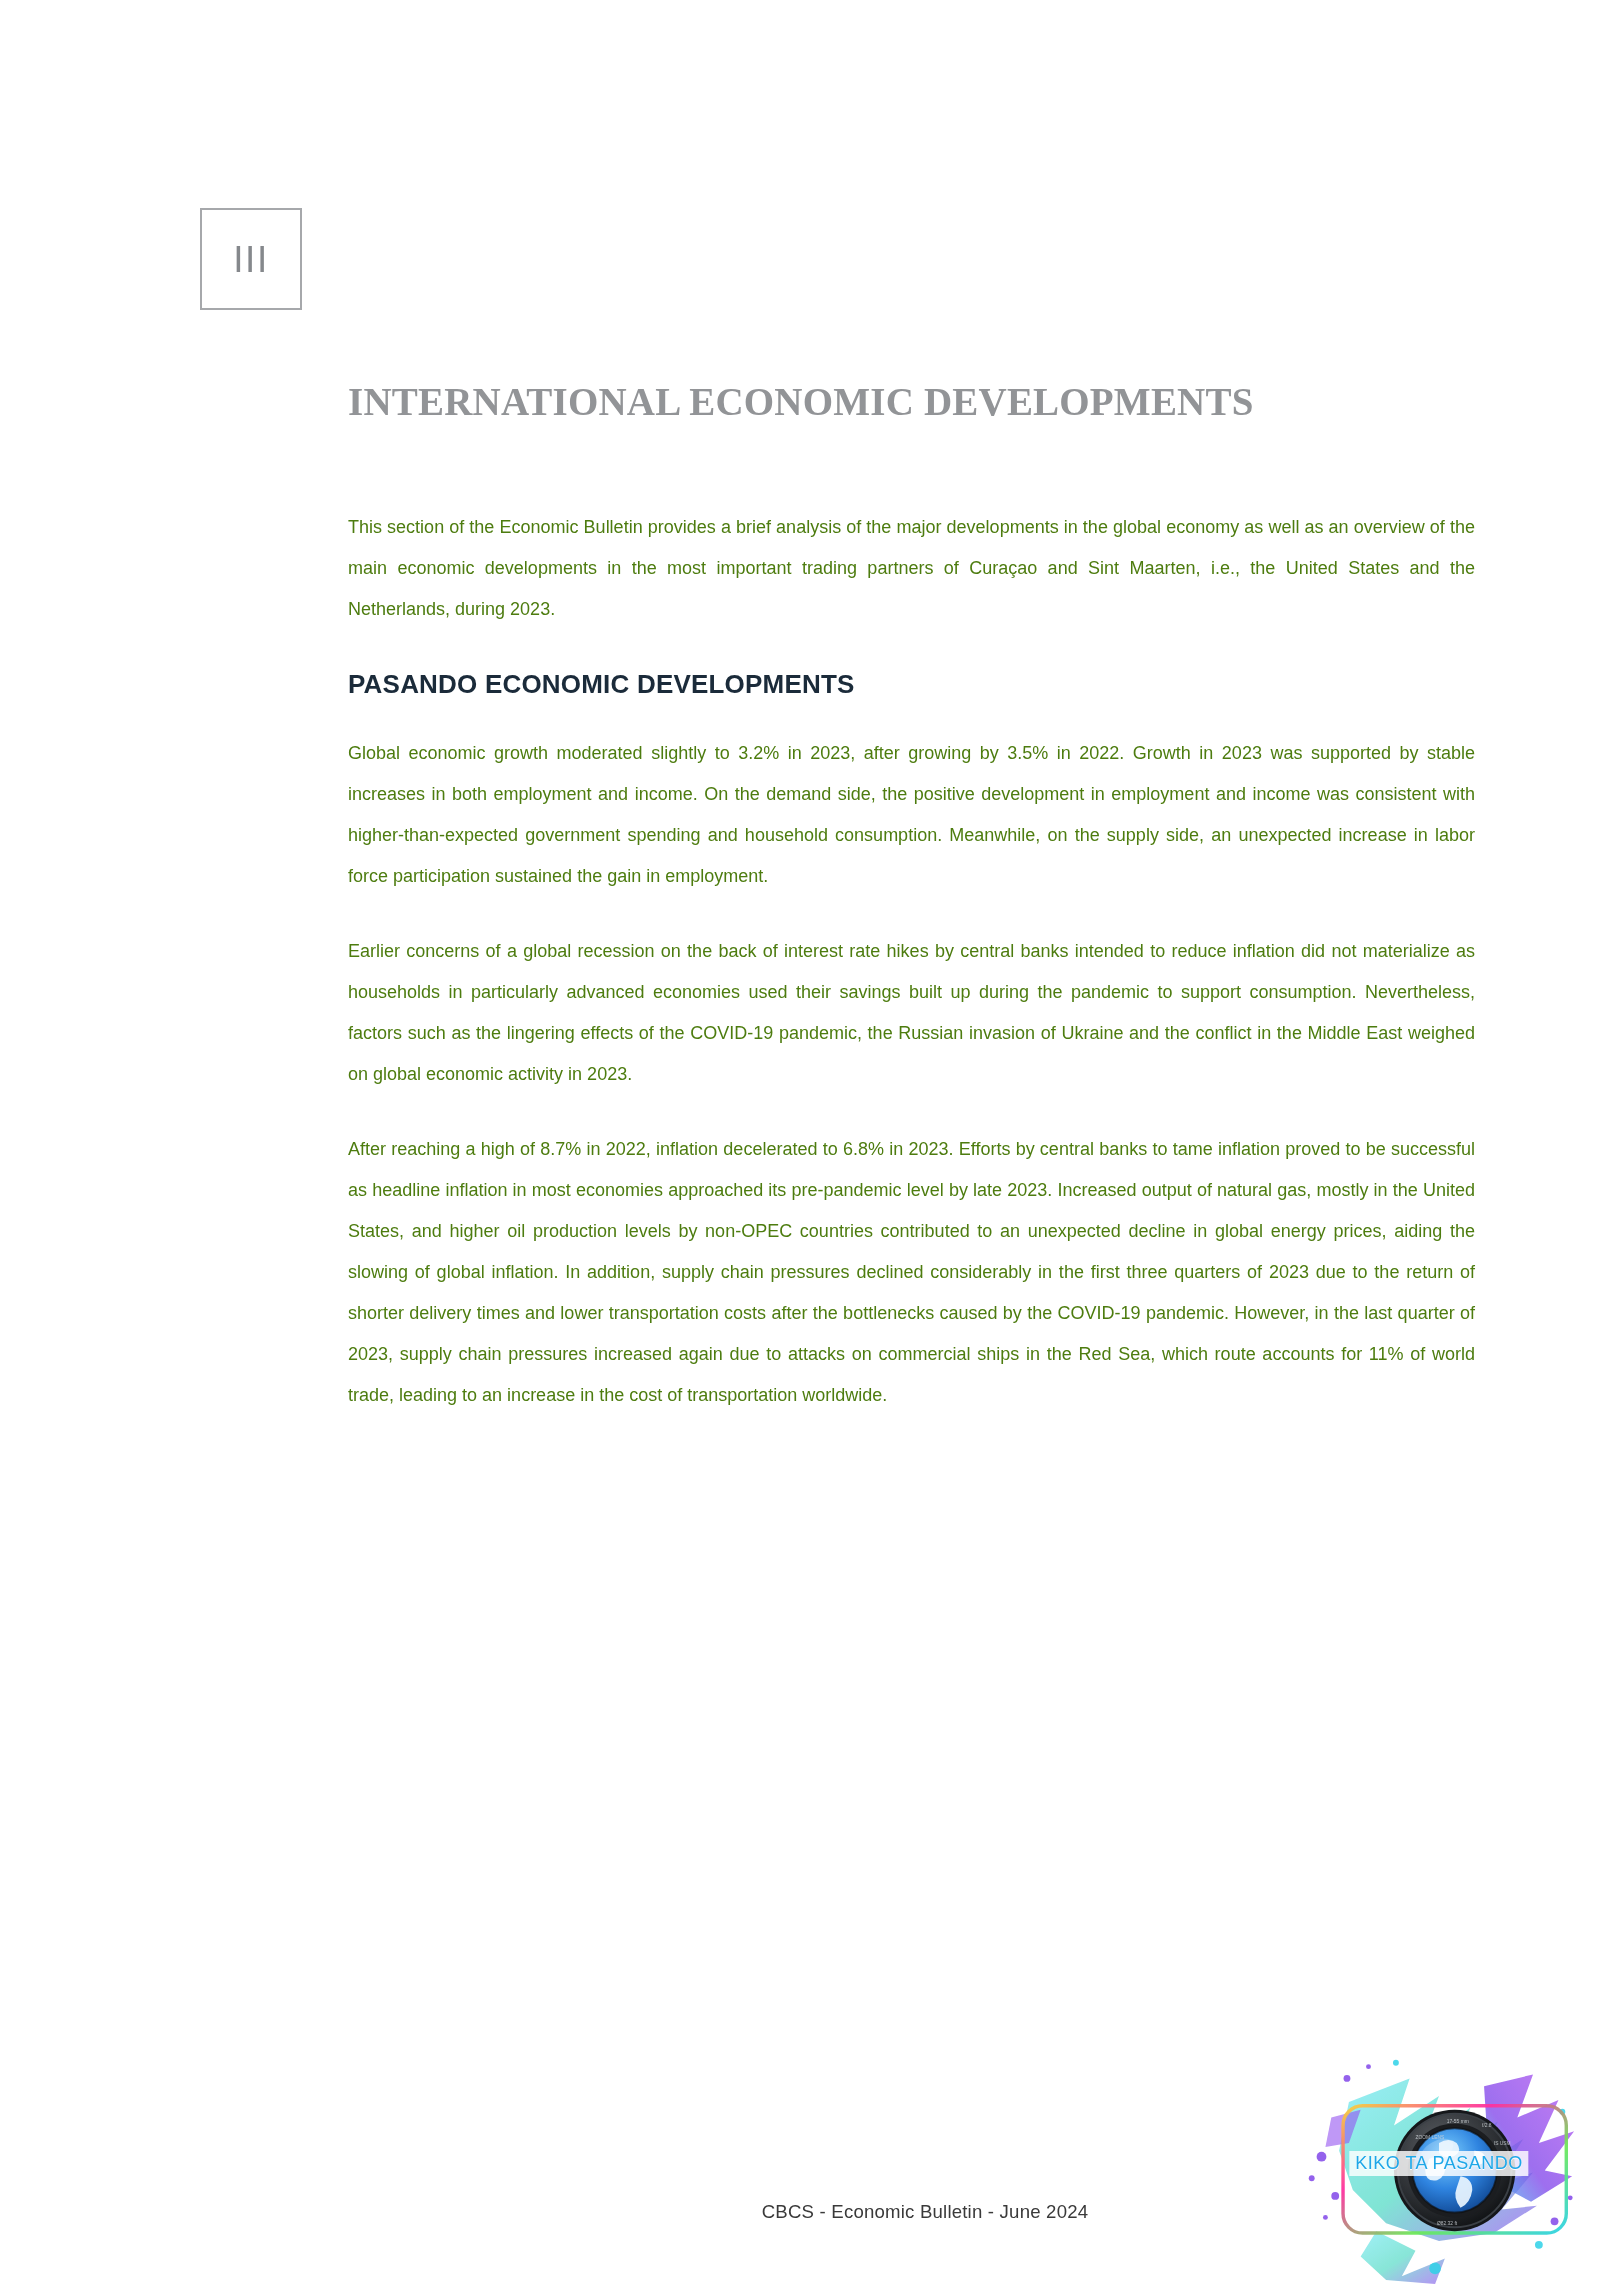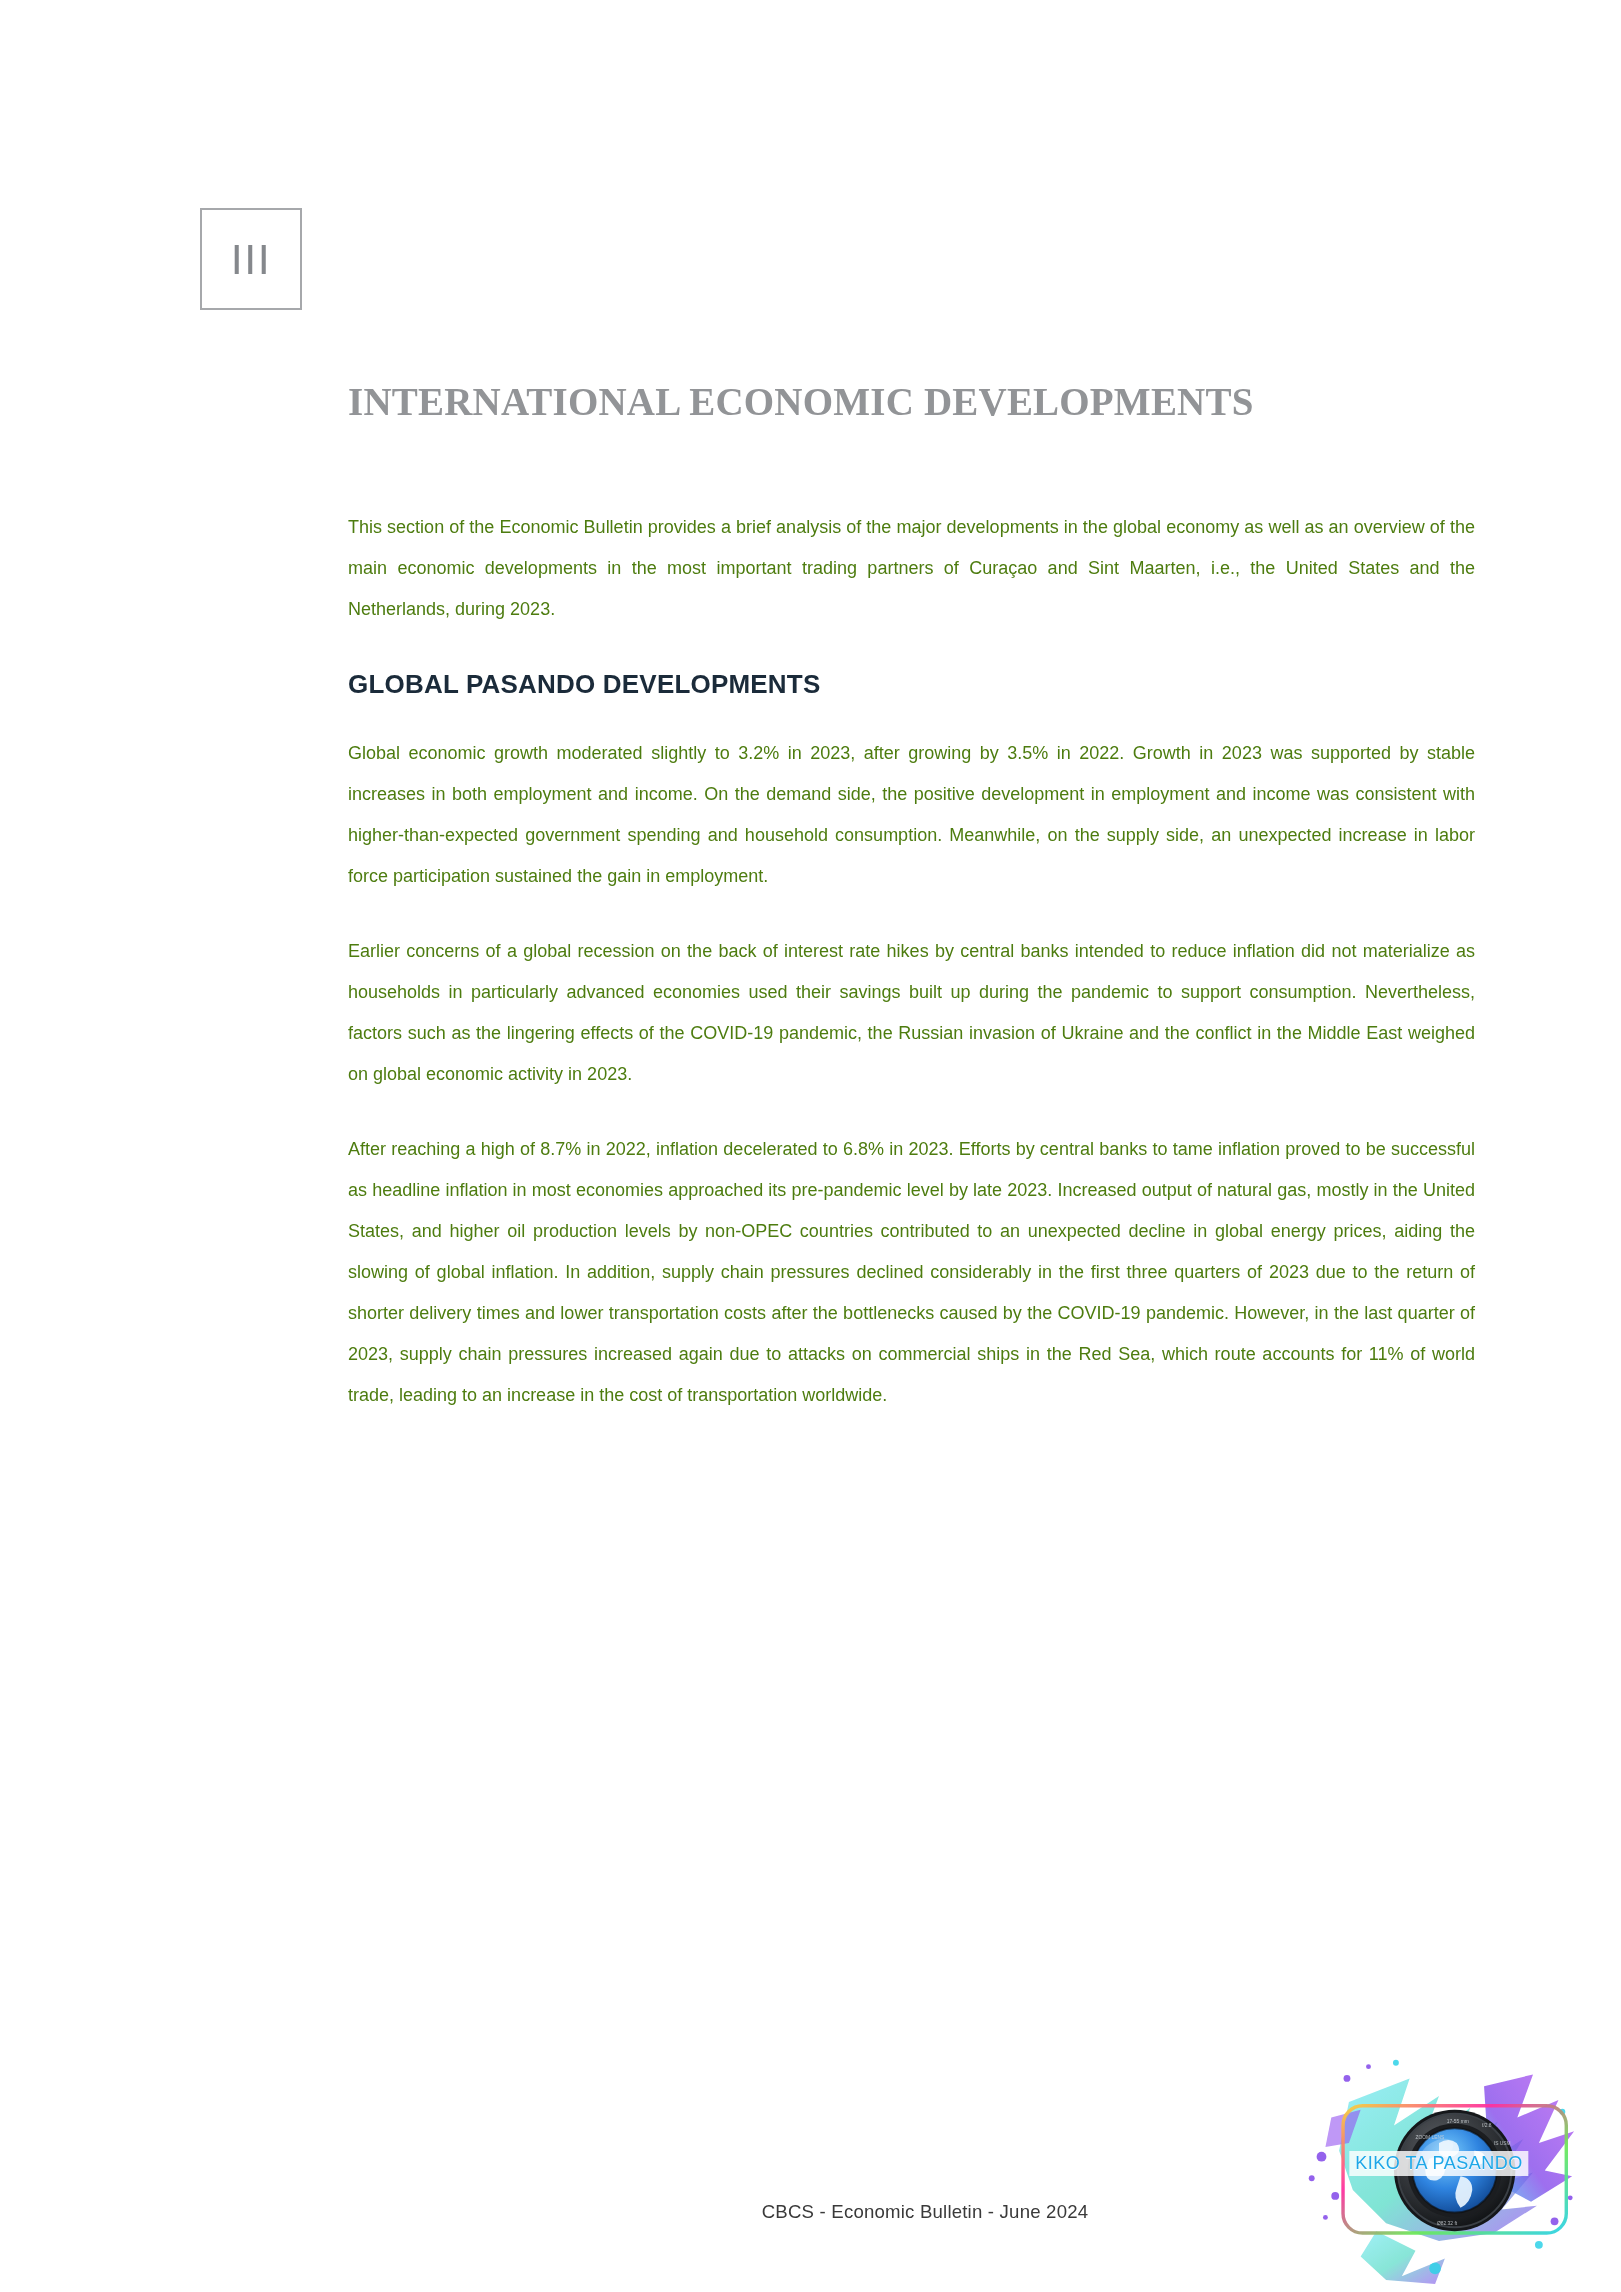--- a/index.html
+++ b/index.html
@@ -33,21 +33,21 @@
     width: 102px;
     height: 102px;
     border: 2px solid #a6a8ab;
     box-sizing: border-box;
     display: flex;
     align-items: center;
     justify-content: center;
     flex: none;
   }
   .chapter-num {
-    font-size: 43px;
+    font-size: 37px;
     font-weight: 400;
     color: #85888c;
     letter-spacing: 1.5px;
     line-height: 1;
     font-family: "Liberation Sans", sans-serif;
   }
   .chapter-title {
     margin-left: 41px;
     font-size: 48px;
     font-weight: 600;
@@ -148,21 +148,21 @@
   <div class="chapter-header">
     <div class="chapter-num-box">
       <span class="chapter-num">III</span>
     </div>
   </div>
 
   <div class="section-heading">INTERNATIONAL ECONOMIC DEVELOPMENTS</div>
 
   <div class="content">
     <p class="body-par">This section of the Economic Bulletin provides a brief analysis of the major developments in the global economy as well as an overview of the main economic developments in the most important trading partners of Curaçao and Sint Maarten, i.e., the United States and the Netherlands, during 2023.</p>
-    <h3 class="sub-heading">GLOBAL PASANDO DEVELOPMENTS</h3>
+    <h3 class="sub-heading">PASANDO ECONOMIC DEVELOPMENTS</h3>
     <p class="body-par">Global economic growth moderated slightly to 3.2% in 2023, after growing by 3.5% in 2022. Growth in 2023 was supported by stable increases in both employment and income. On the demand side, the positive development in employment and income was consistent with higher-than-expected government spending and household consumption. Meanwhile, on the supply side, an unexpected increase in labor force participation sustained the gain in employment.</p>
     <p class="body-par">Earlier concerns of a global recession on the back of interest rate hikes by central banks intended to reduce inflation did not materialize as households in particularly advanced economies used their savings built up during the pandemic to support consumption. Nevertheless, factors such as the lingering effects of the COVID-19 pandemic, the Russian invasion of Ukraine and the conflict in the Middle East weighed on global economic activity in 2023.</p>
     <p class="body-par last">After reaching a high of 8.7% in 2022, inflation decelerated to 6.8% in 2023. Efforts by central banks to tame inflation proved to be successful as headline inflation in most economies approached its pre-pandemic level by late 2023. Increased output of natural gas, mostly in the United States, and higher oil production levels by non-OPEC countries contributed to an unexpected decline in global energy prices, aiding the slowing of global inflation. In addition, supply chain pressures declined considerably in the first three quarters of 2023 due to the return of shorter delivery times and lower transportation costs after the bottlenecks caused by the COVID-19 pandemic. However, in the last quarter of 2023, supply chain pressures increased again due to attacks on commercial ships in the Red Sea, which route accounts for 11% of world trade, leading to an increase in the cost of transportation worldwide.</p>
   </div>
 
   <div class="footer">
     <span class="footer-text">CBCS - Economic Bulletin - June 2024</span>
   </div>
 
   <div class="logo-wrap">

